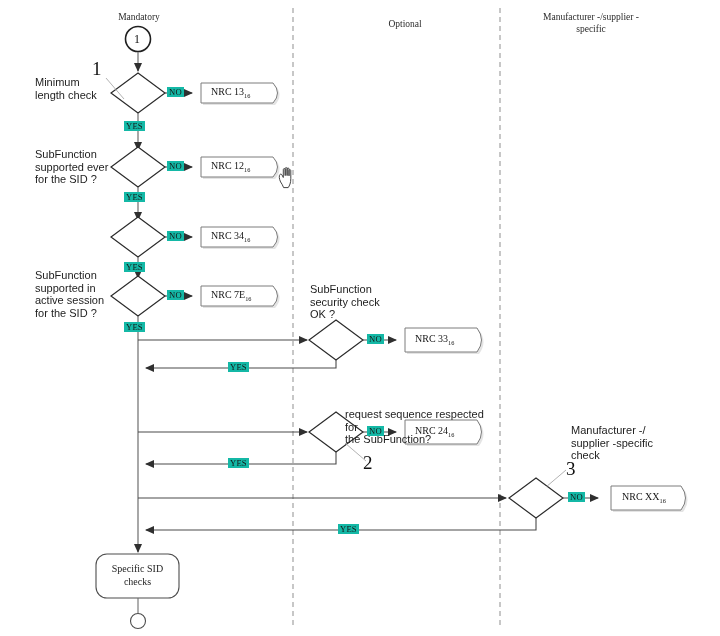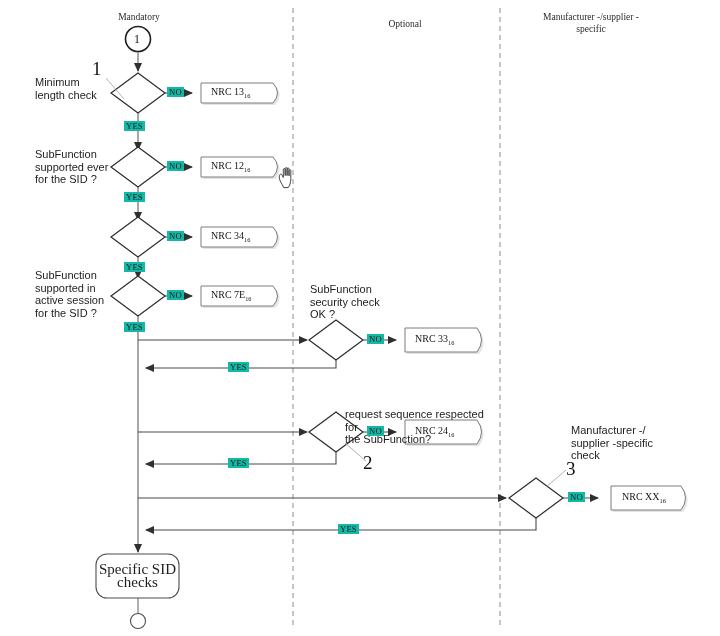--- a/index.html
+++ b/index.html
@@ -69,21 +69,21 @@
   }
   .start-num {
     position: absolute;
     font-size: 12px;
     color: #111;
     font-family: "Liberation Serif", "DejaVu Serif", serif;
   }
   .node-text {
     position: absolute;
     text-align: center;
-    font-size: 15px;
+    font-size: 10px;
     color: #1d1d1d;
     line-height: 12.5px;
     font-family: "Liberation Serif", "DejaVu Serif", serif;
   }
   .cursor-hand {
     position: absolute;
   }
 </style>
 </head>
 <body>

